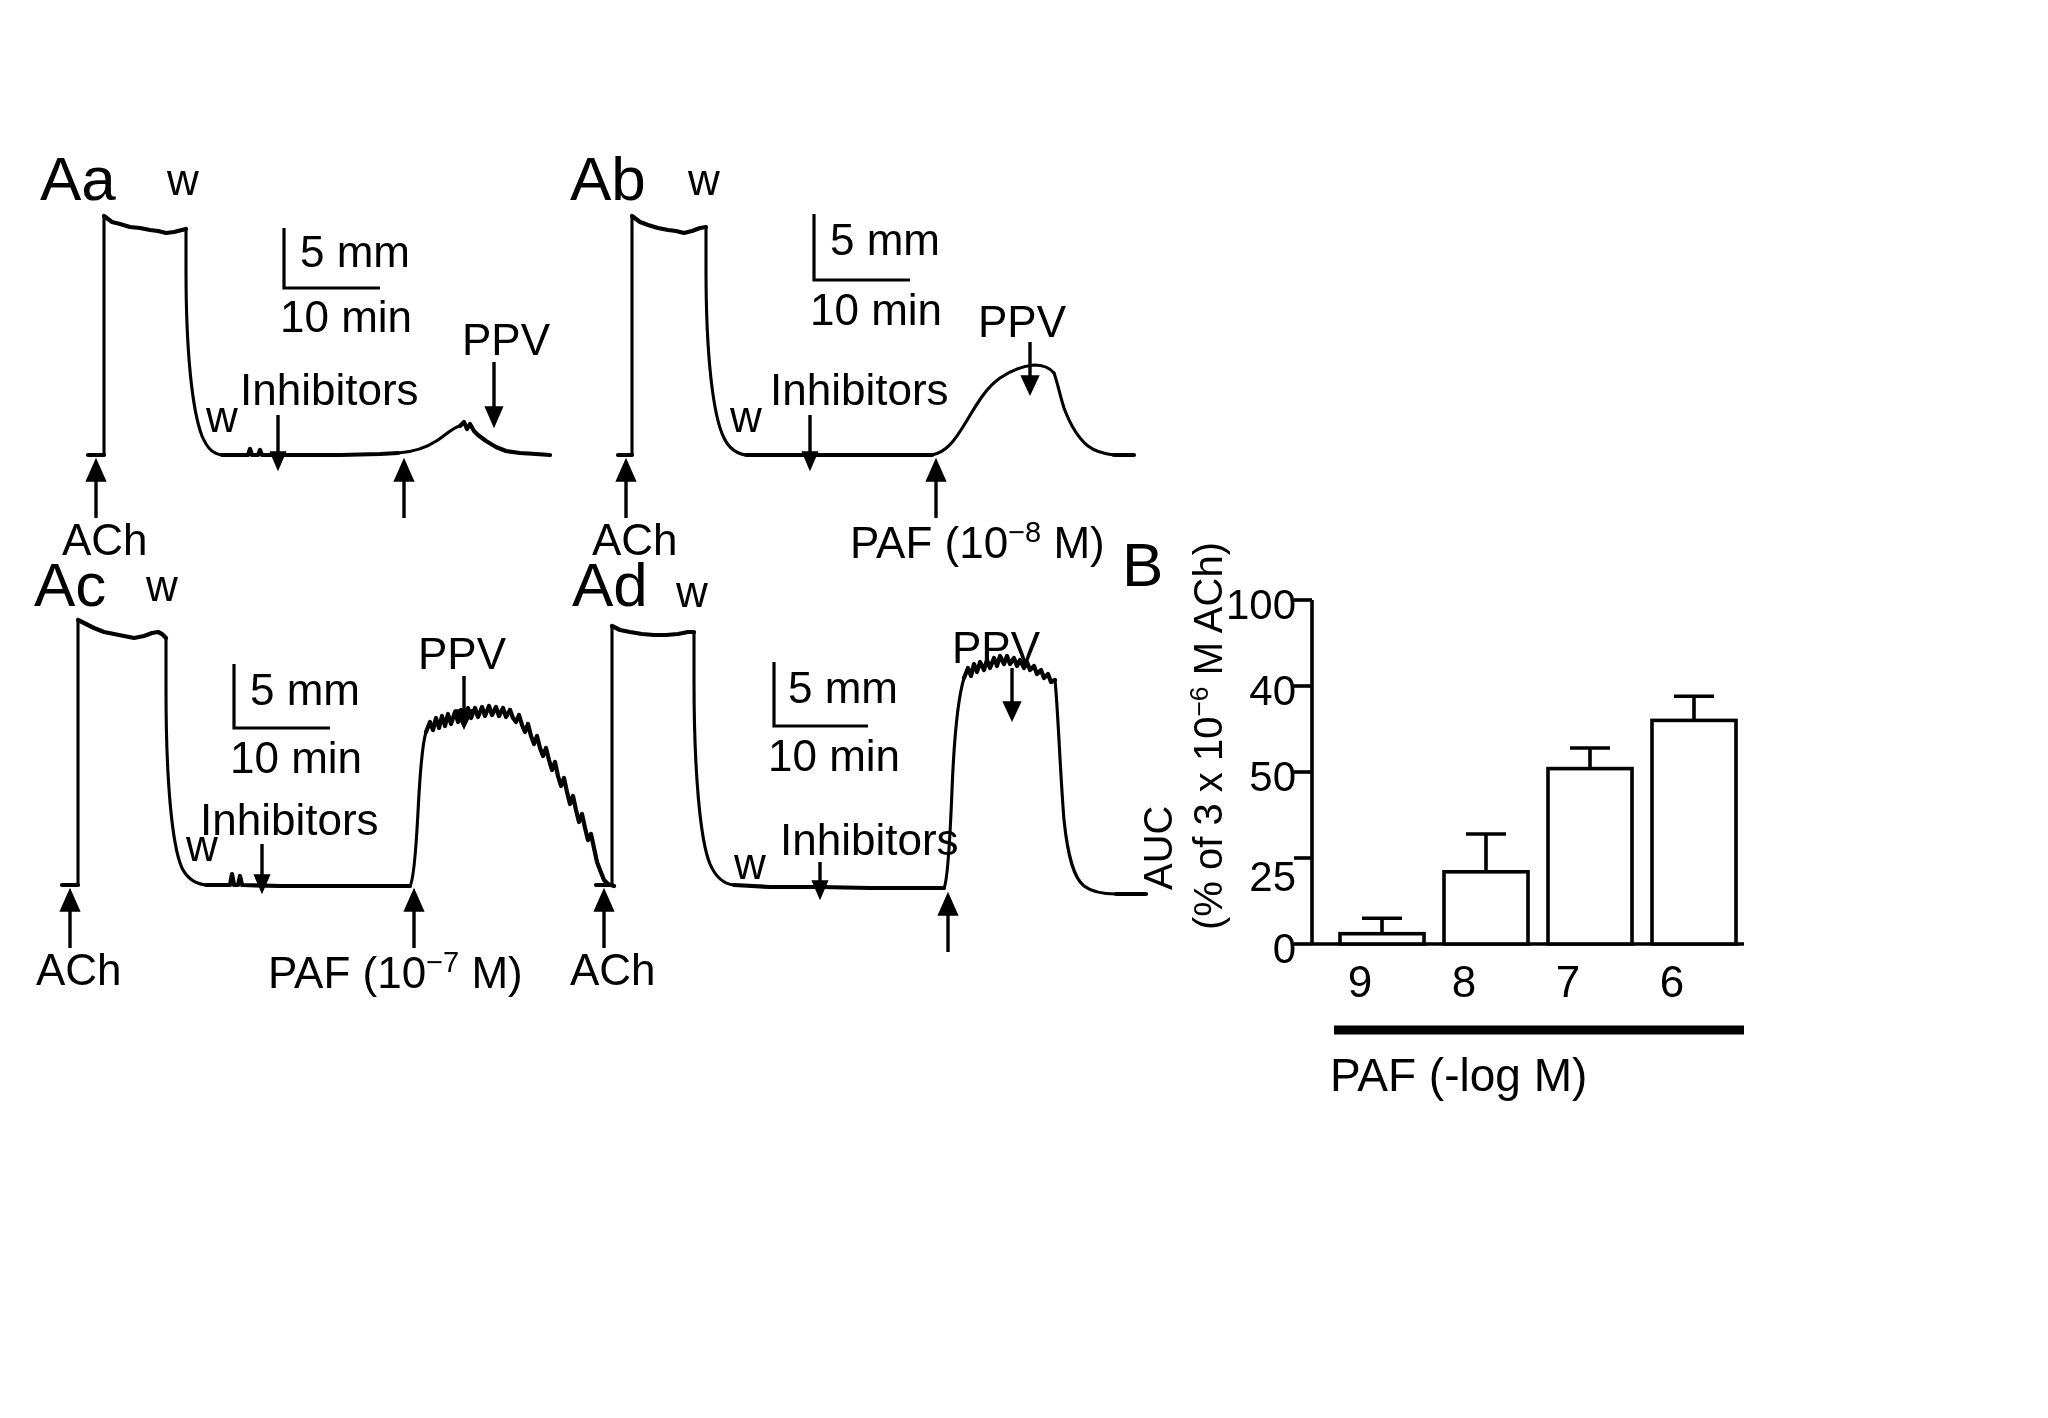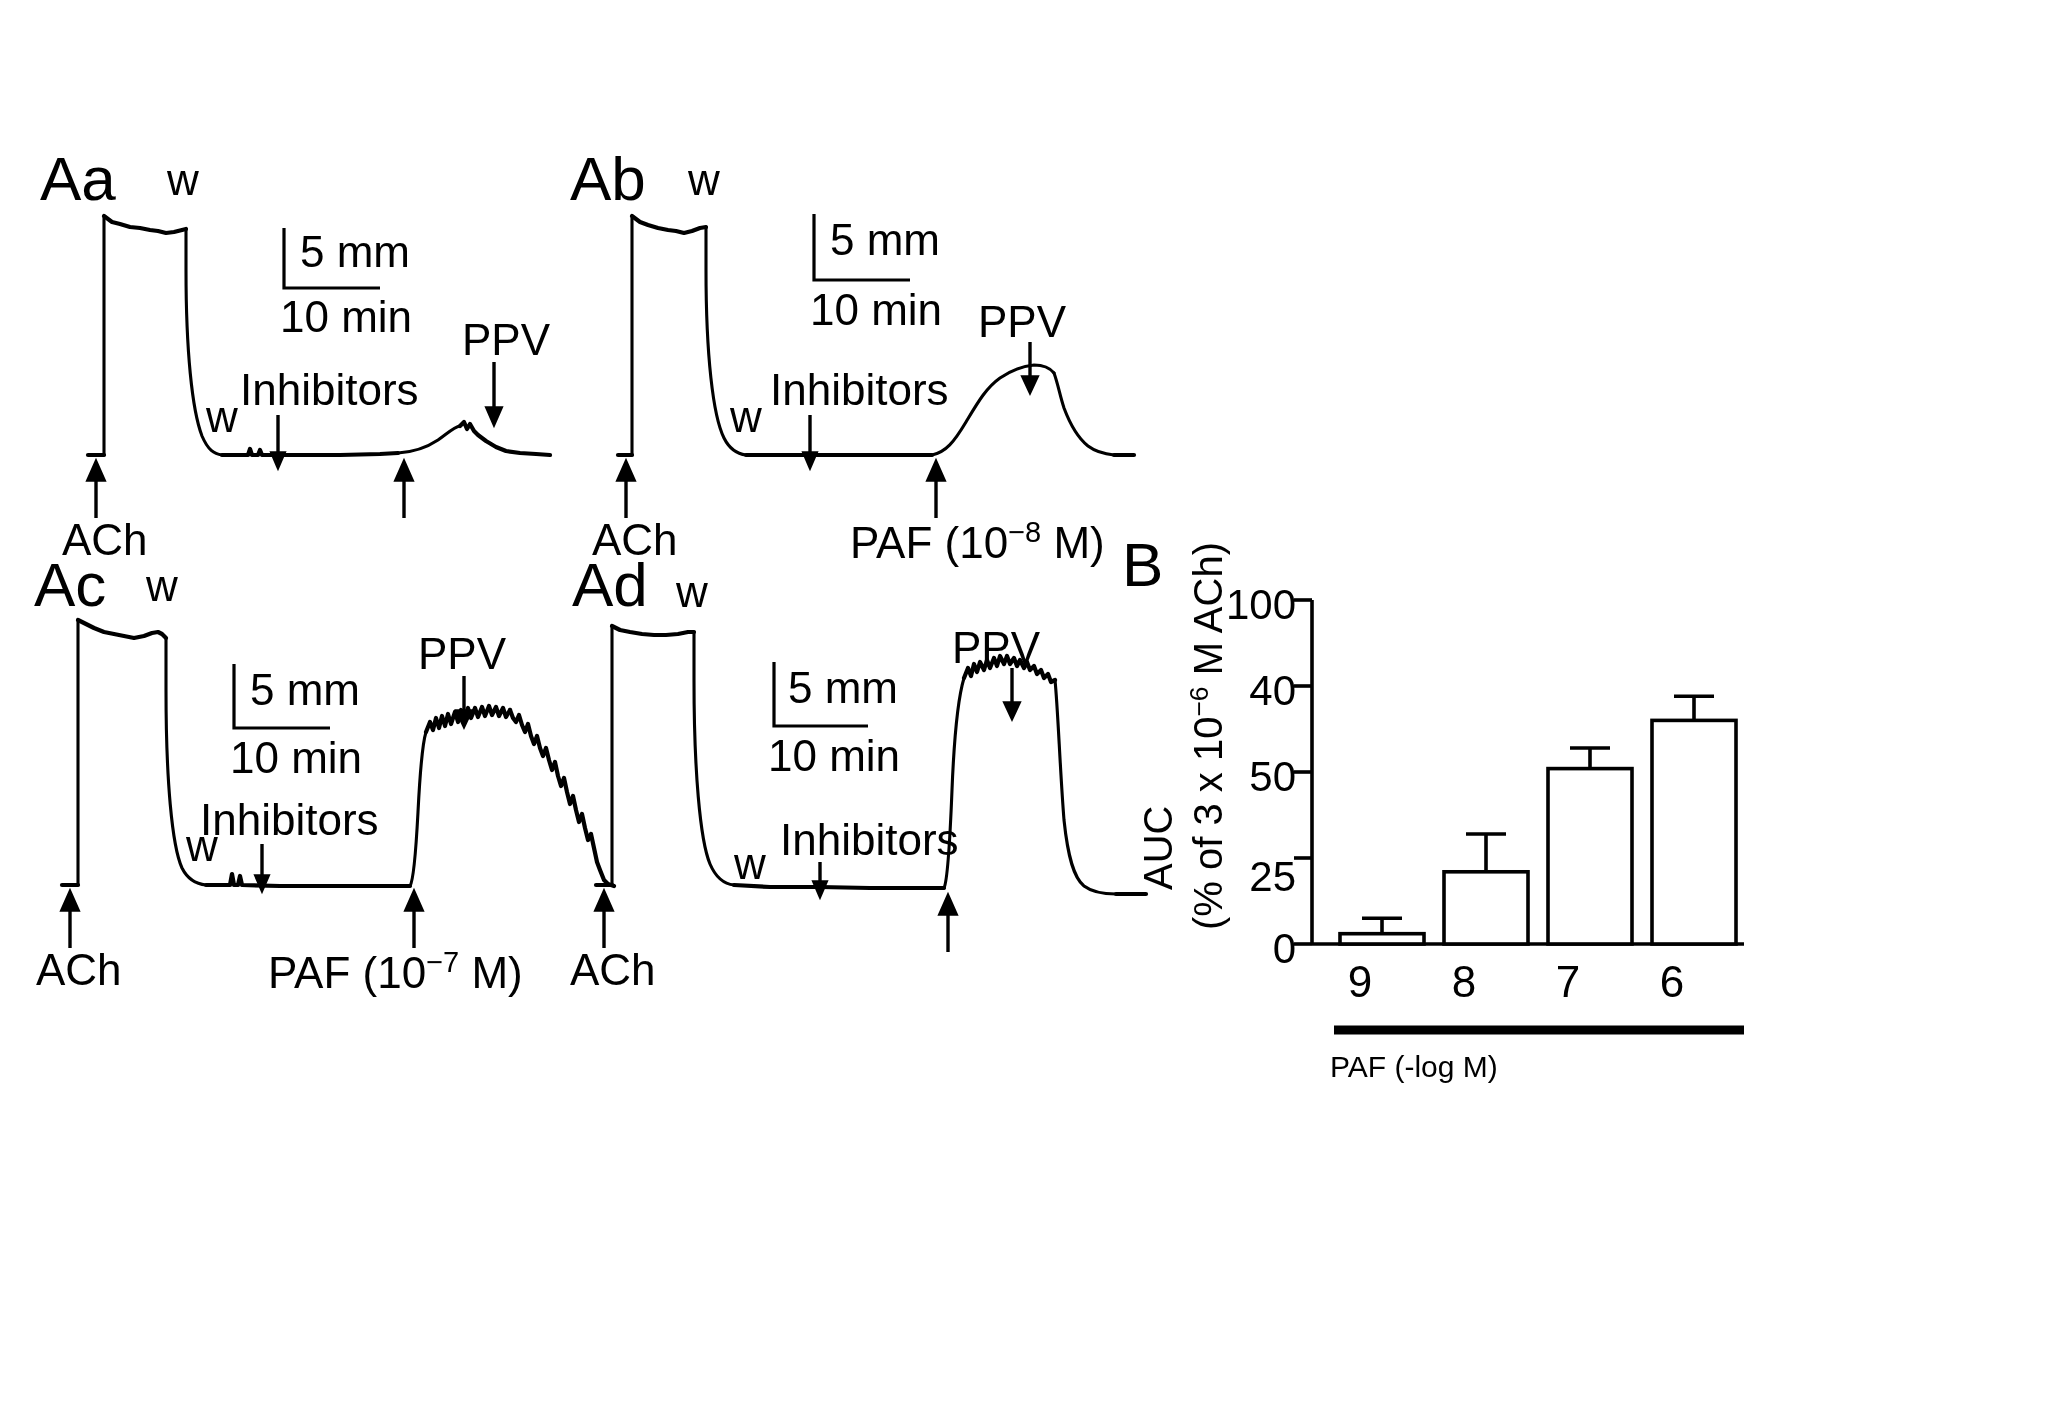--- a/index.html
+++ b/index.html
@@ -315,16 +315,16 @@
 
     <div class="xtick" style="left:198px;top:430px;width:84px;">9</div>
     <div class="xtick" style="left:302px;top:430px;width:84px;">8</div>
     <div class="xtick" style="left:406px;top:430px;width:84px;">7</div>
     <div class="xtick" style="left:510px;top:430px;width:84px;">6</div>
 
     <svg width="480" height="24" style="position:absolute;left:184px;top:492px;">
       <path class="axth" d="M 30 8 L 440 8"></path>
     </svg>
 
-    <div class="lbl" style="left:210px;top:522px;font-size:30px;">PAF (-log M)</div>
+    <div class="lbl" style="left:210px;top:522px;font-size:46px;">PAF (-log M)</div>
   </div>
 
 </div>
 
 </body></html>

